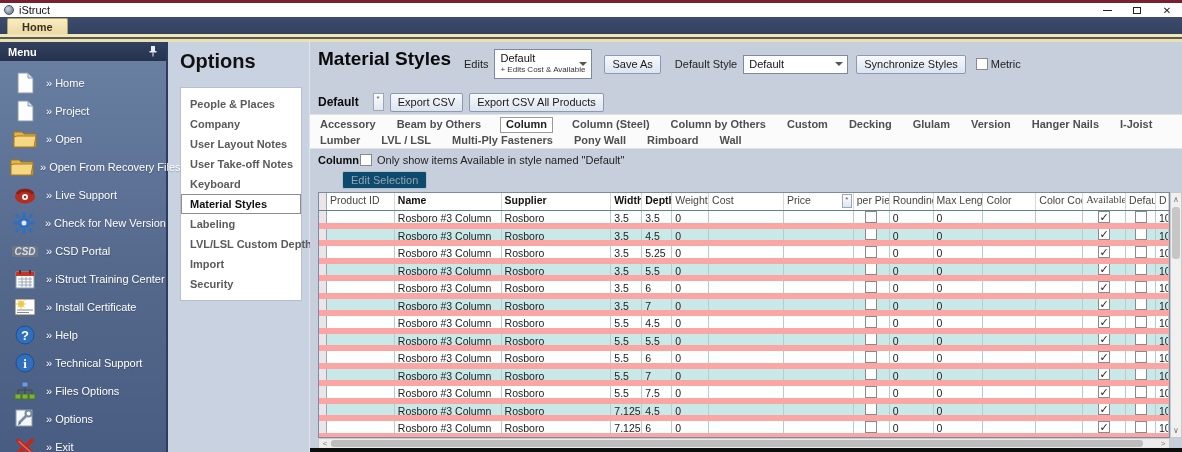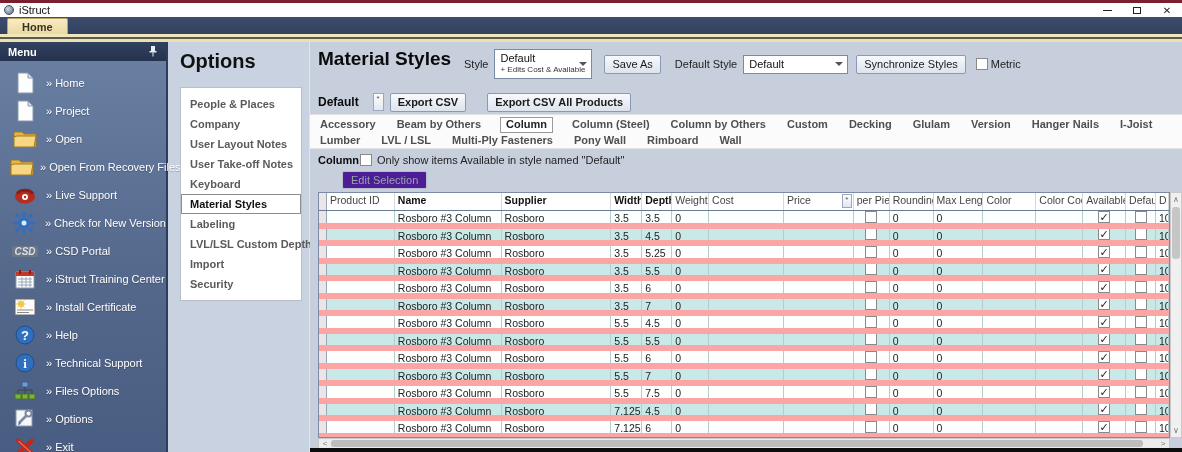--- a/index.html
+++ b/index.html
@@ -44,31 +44,31 @@
   .style-dd .v2 { font-size:8px; color:#333; margin-top:1px; white-space:nowrap; }
   .dd-arrow { position:absolute; right:4px; top:50%; margin-top:-2px; width:0; height:0; border-left:4px solid transparent; border-right:4px solid transparent; border-top:4px solid #555; }
   .btn { height:19px; background:linear-gradient(#f7f9fc,#dde4ee); border:1px solid #8a9ab5; border-radius:2px; font-size:11px; color:#1a1a1a; display:inline-flex; align-items:center; padding:0 7px; cursor:default; white-space:nowrap; }
   .dd { width:105px; height:19px; background:#fff; border:1px solid #7a8aa5; font-size:11px; color:#111; display:flex; align-items:center; padding:0 14px 0 5px; position:relative; cursor:default; }
   .cb { width:12px; height:12px; background:#fff; border:1px solid #8a8a8a; display:inline-flex; align-items:center; justify-content:center; font-size:11px; line-height:10px; color:#222; }
   .metric-wrap { display:flex; align-items:center; margin-left:10px; }
 
   .default-row { position:absolute; left:8px; top:50px; height:20px; display:flex; align-items:center; }
   .style-name { font-size:12px; font-weight:bold; color:#0a0a0a; margin-right:14px; }
   .mini-btn { width:11px; height:18px; background:linear-gradient(#fdfdfd,#e3e8f0); border:1px solid #9aa7bd; font-size:8px; color:#555; display:inline-flex; align-items:flex-start; justify-content:center; margin-right:6px; cursor:default; }
-  .default-row .btn { margin-right:21px;font-weight:bold; }
+  .default-row .btn { margin-right:6px; }
 
   .tabs-band { position:absolute; left:0; top:72px; width:872px; height:35px; background:#fbfbfc; border-top:1px solid #e2e2e2; border-bottom:1px solid #e2e2e2; padding:2px 0 0 8px; }
   .tabs-flow { display:flex; flex-wrap:wrap; column-gap:17px; row-gap:0; width:860px; }
   .cat-tab { font-size:11px; font-weight:bold; color:#4f4f4f; padding:1px 2px; height:16px; cursor:default; white-space:nowrap; }
   .cat-tab.selected { border:1px solid #9a9a9a; background:#fff; padding:0 5px; color:#222; }
 
   .column-row { position:absolute; left:8px; top:112px; display:flex; align-items:center; }
   .section-lbl { font-size:11px; font-weight:bold; color:#0a0a0a; width:42px; }
   .filter-lbl { font-size:11px; color:#222; margin-left:5px; }
-  .edit-sel { position:absolute; left:32px; top:129px; height:18px; background:#4c1d95; border:1px solid #b8c0cd; color:#9aa2ae; font-size:11px; display:inline-flex; align-items:center; padding:0 8px; border-radius:2px; }
+  .edit-sel { position:absolute; left:32px; top:129px; height:18px; background:#0c4a6e; border:1px solid #b8c0cd; color:#9aa2ae; font-size:11px; display:inline-flex; align-items:center; padding:0 8px; border-radius:2px; }
 
   
   .grid { position:absolute; left:8px; top:150px; width:852px; height:246px; border:1px solid #7b8ba5; background:#fff; overflow:hidden; }
   .g-row { display:flex; height:17.5px; }
   .g-head { height:18px; background:#fff; border-bottom:1px solid #6b7b95; }
   .g-cell { border-right:1px solid #d8d8d8; font-size:10.5px; color:#333; padding:1px 0 0 3px; overflow:hidden; white-space:nowrap; position:relative; }
   .g-head .g-cell { color:#444; }
   .g-head .g-cell.bold { font-weight:bold; color:#111; }
   .g-body .g-cell { border-right:1px solid #b5cdd0; color:#222; font-size:10.5px; }
   .g-body .g-row { border-bottom:6px solid #fca5a5; background:#fdfefe; }
@@ -307,21 +307,21 @@
         <div class="opt-item">LVL/LSL Custom Depths</div>
         <div class="opt-item">Import</div>
         <div class="opt-item">Security</div>
       </div>
   </div>
 
   <div class="main">
     <div class="page-title">Material Styles</div>
 
     <div class="hdr-controls">
-      <span class="small-lbl">Style</span>
+      <span class="small-lbl">Edits</span>
       <div class="style-dd">
         <div class="v1">Default</div>
         <div class="v2">+ Edits Cost &amp; Available</div>
         <span class="dd-arrow"></span>
       </div>
       <span style="width:12px"></span>
       <div class="btn">Save As</div>
       <span class="small-lbl" style="margin-left:14px">Default Style</span>
       <div class="dd">
         <span>Default</span>
@@ -381,21 +381,21 @@
           <div class="g-cell bold" style="width: 31px;">Width</div>
           <div class="g-cell bold" style="width: 30px;">Depth</div>
           <div class="g-cell" style="width: 37px;">Weight</div>
           <div class="g-cell" style="width: 75px;">Cost</div>
           <div class="g-cell" style="width: 70px;">Price<span style="position: absolute; right: 1px; top: 1px; width: 10px; height: 14px; border: 1px solid rgb(154, 167, 189); background: linear-gradient(rgb(255, 255, 255), rgb(223, 229, 238)); font-size: 8px; text-align: center; color: rgb(85, 85, 85);">*</span></div>
           <div class="g-cell" style="width: 36px;">per Piece</div>
           <div class="g-cell" style="width: 44px;">Rounding</div>
           <div class="g-cell" style="width: 50px;">Max Length</div>
           <div class="g-cell" style="width: 53px;">Color</div>
           <div class="g-cell" style="width: 47px;">Color Code</div>
-          <div class="g-cell" style="width: 43px;">Available</div>
+          <div class="g-cell" style="width: 43px; font-family: Liberation Serif, serif;">Available</div>
           <div class="g-cell" style="width: 30px;">Default</div>
           <div class="g-cell" style="width: 13px;">D</div>
         </div>
       <div class="g-body" id="grid-body">
           <div class="g-row">
             <div class="rowstrip"></div>
             <div class="g-cell" style="width: 68px;"></div>
             <div class="g-cell" style="width: 107px;">Rosboro #3 Column</div>
             <div class="g-cell" style="width: 110px;">Rosboro</div>
             <div class="g-cell" style="width: 31px;">3.5</div>

